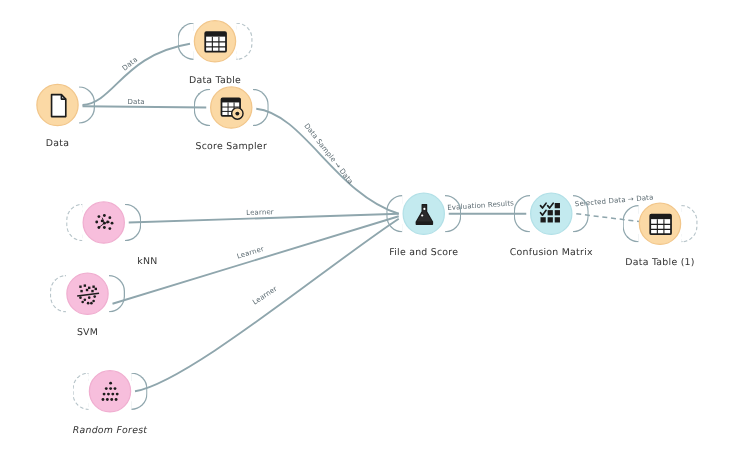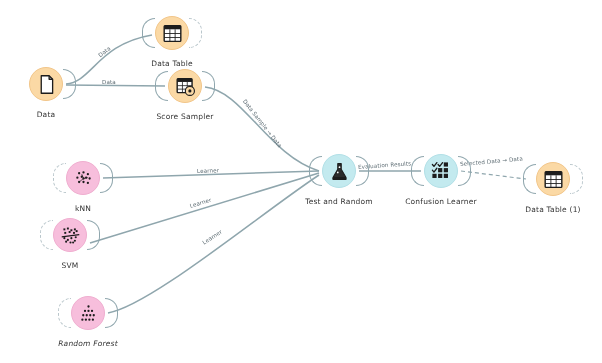--- a/index.html
+++ b/index.html
@@ -182,21 +182,21 @@
               <rect x="2.5" y="3" width="17" height="16" rx="1" fill="#ffffff" stroke="#1c1c1c" stroke-width="1.6"></rect>
               <rect x="2.5" y="3" width="17" height="3.8" fill="#1c1c1c"></rect>
               <path d="M8.5 6.8 V19 M14 6.8 V19 M2.5 11 H19.5 M2.5 15 H19.5" stroke="#1c1c1c" stroke-width="0.9"></path>
               <circle cx="17" cy="17" r="5.2" fill="#fbd9a5" stroke="#1c1c1c" stroke-width="1.3"></circle>
               <circle cx="17" cy="17" r="1.8" fill="#1c1c1c"></circle>
             </svg>
           </div>
         </div>
         <div class="node-label">Score Sampler</div>
       </div>
-      <div class="node" style="left: 83px; top: 178px;">
+      <div class="node" style="left: 83px; top: 178px; text-align: right;">
         <div class="node-body">
           <div class="anchor left dashed"></div>
           <div class="anchor right"></div>
           <div class="node-disc disc-pink" style="background: rgb(247, 190, 220);">
             <svg class="icon-svg" width="21" height="21" viewBox="0 0 24 24">
               <circle cx="7" cy="6" r="1.3" fill="#1c1c1c"></circle>
               <circle cx="12" cy="5" r="1.3" fill="#1c1c1c"></circle>
               <circle cx="17" cy="7" r="1.3" fill="#1c1c1c"></circle>
               <circle cx="5" cy="11" r="1.3" fill="#1c1c1c"></circle>
               <circle cx="10" cy="10" r="1.3" fill="#1c1c1c"></circle>
@@ -269,43 +269,43 @@
           <div class="anchor right"></div>
           <div class="node-disc disc-cyan" style="background: rgb(195, 234, 239);">
             <svg class="icon-svg" width="21" height="21" viewBox="0 0 24 24">
               <path d="M10 3 h4 v6.5 l5.5 9.5 h-15 l5.5 -9.5 z" fill="#2b2b2b" stroke="#1c1c1c" stroke-width="1.2" stroke-linejoin="round"></path>
               <rect x="4" y="19" width="16" height="2.6" rx="0.6" fill="#1c1c1c"></rect>
               <circle cx="12" cy="7" r="1" fill="#ffffff"></circle>
               <circle cx="10" cy="13" r="1" fill="#ffffff"></circle>
             </svg>
           </div>
         </div>
-        <div class="node-label">Test and Random</div>
+        <div class="node-label">File and Score</div>
       </div>
       <div class="node" style="left: 441px; top: 171px;">
         <div class="node-body">
           <div class="anchor left"></div>
           <div class="anchor right"></div>
           <div class="node-disc disc-cyan" style="background: rgb(195, 234, 239);">
             <svg class="icon-svg" width="21" height="21" viewBox="0 0 24 24">
               <path d="M1.6 4 l1.8 2.2 l3.3 -4.4" fill="none" stroke="#1c1c1c" stroke-width="1.5" stroke-linecap="round" stroke-linejoin="round"></path>
               <path d="M8.1 4 l1.8 2.2 l3.3 -4.4" fill="none" stroke="#1c1c1c" stroke-width="1.5" stroke-linecap="round" stroke-linejoin="round"></path>
               <rect x="14.6" y="1.6" width="4.8" height="4.8" fill="#1c1c1c"></rect>
               <path d="M1.6 10.5 l1.8 2.2 l3.3 -4.4" fill="none" stroke="#1c1c1c" stroke-width="1.5" stroke-linecap="round" stroke-linejoin="round"></path>
               <rect x="8.1" y="8.1" width="4.8" height="4.8" fill="#1c1c1c"></rect>
               <rect x="14.6" y="8.1" width="4.8" height="4.8" fill="#1c1c1c"></rect>
               <rect x="1.6" y="14.6" width="4.8" height="4.8" fill="#1c1c1c"></rect>
               <rect x="8.1" y="14.6" width="4.8" height="4.8" fill="#1c1c1c"></rect>
               <rect x="14.6" y="14.6" width="4.8" height="4.8" fill="#1c1c1c"></rect>
             </svg>
           </div>
         </div>
-        <div class="node-label">Confusion Learner</div>
-      </div>
-      <div class="node" style="left: 553px; top: 179px;">
+        <div class="node-label">Confusion Matrix</div>
+      </div>
+      <div class="node" style="left: 528px; top: 179px;">
         <div class="node-body">
           <div class="anchor left"></div>
           <div class="anchor right dashed"></div>
           <div class="node-disc disc-orange" style="background: rgb(251, 217, 165);">
             <svg class="icon-svg" width="21" height="21" viewBox="0 0 24 24">
               <rect x="2.5" y="3" width="19" height="18" rx="1" fill="#ffffff" stroke="#1c1c1c" stroke-width="1.6"></rect>
               <rect x="2.5" y="3" width="19" height="4.2" fill="#1c1c1c"></rect>
               <path d="M9 7.2 V21 M15 7.2 V21 M2.5 12 H21.5 M2.5 16.6 H21.5" stroke="#1c1c1c" stroke-width="1"></path>
             </svg>
           </div>

